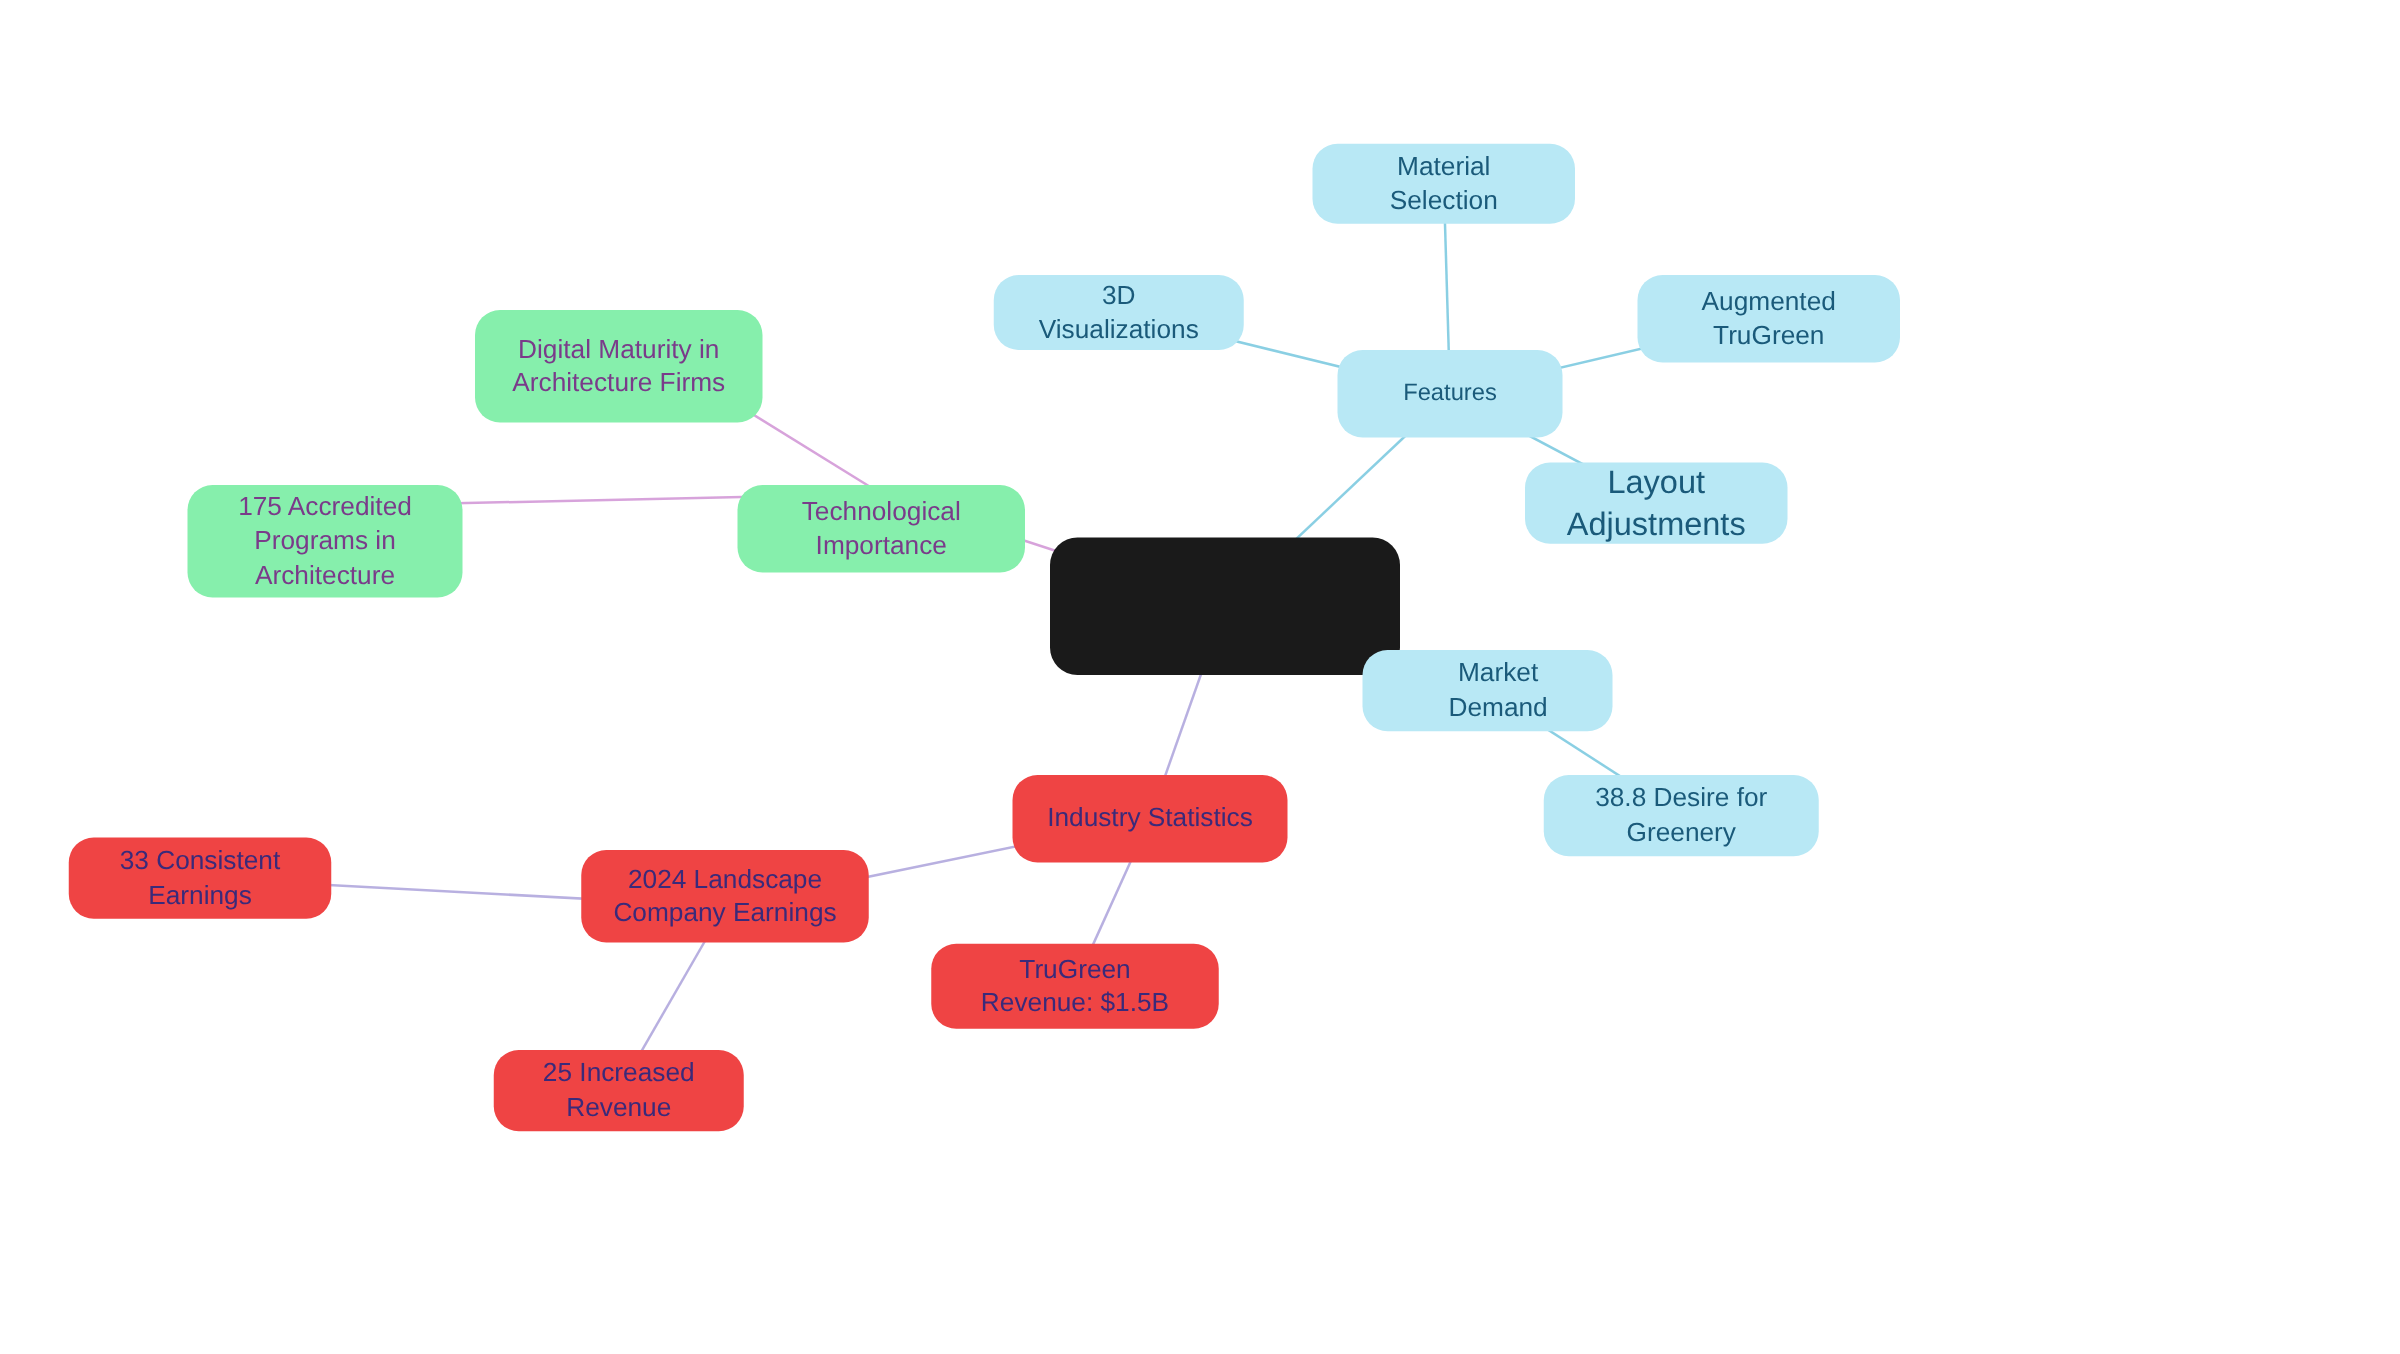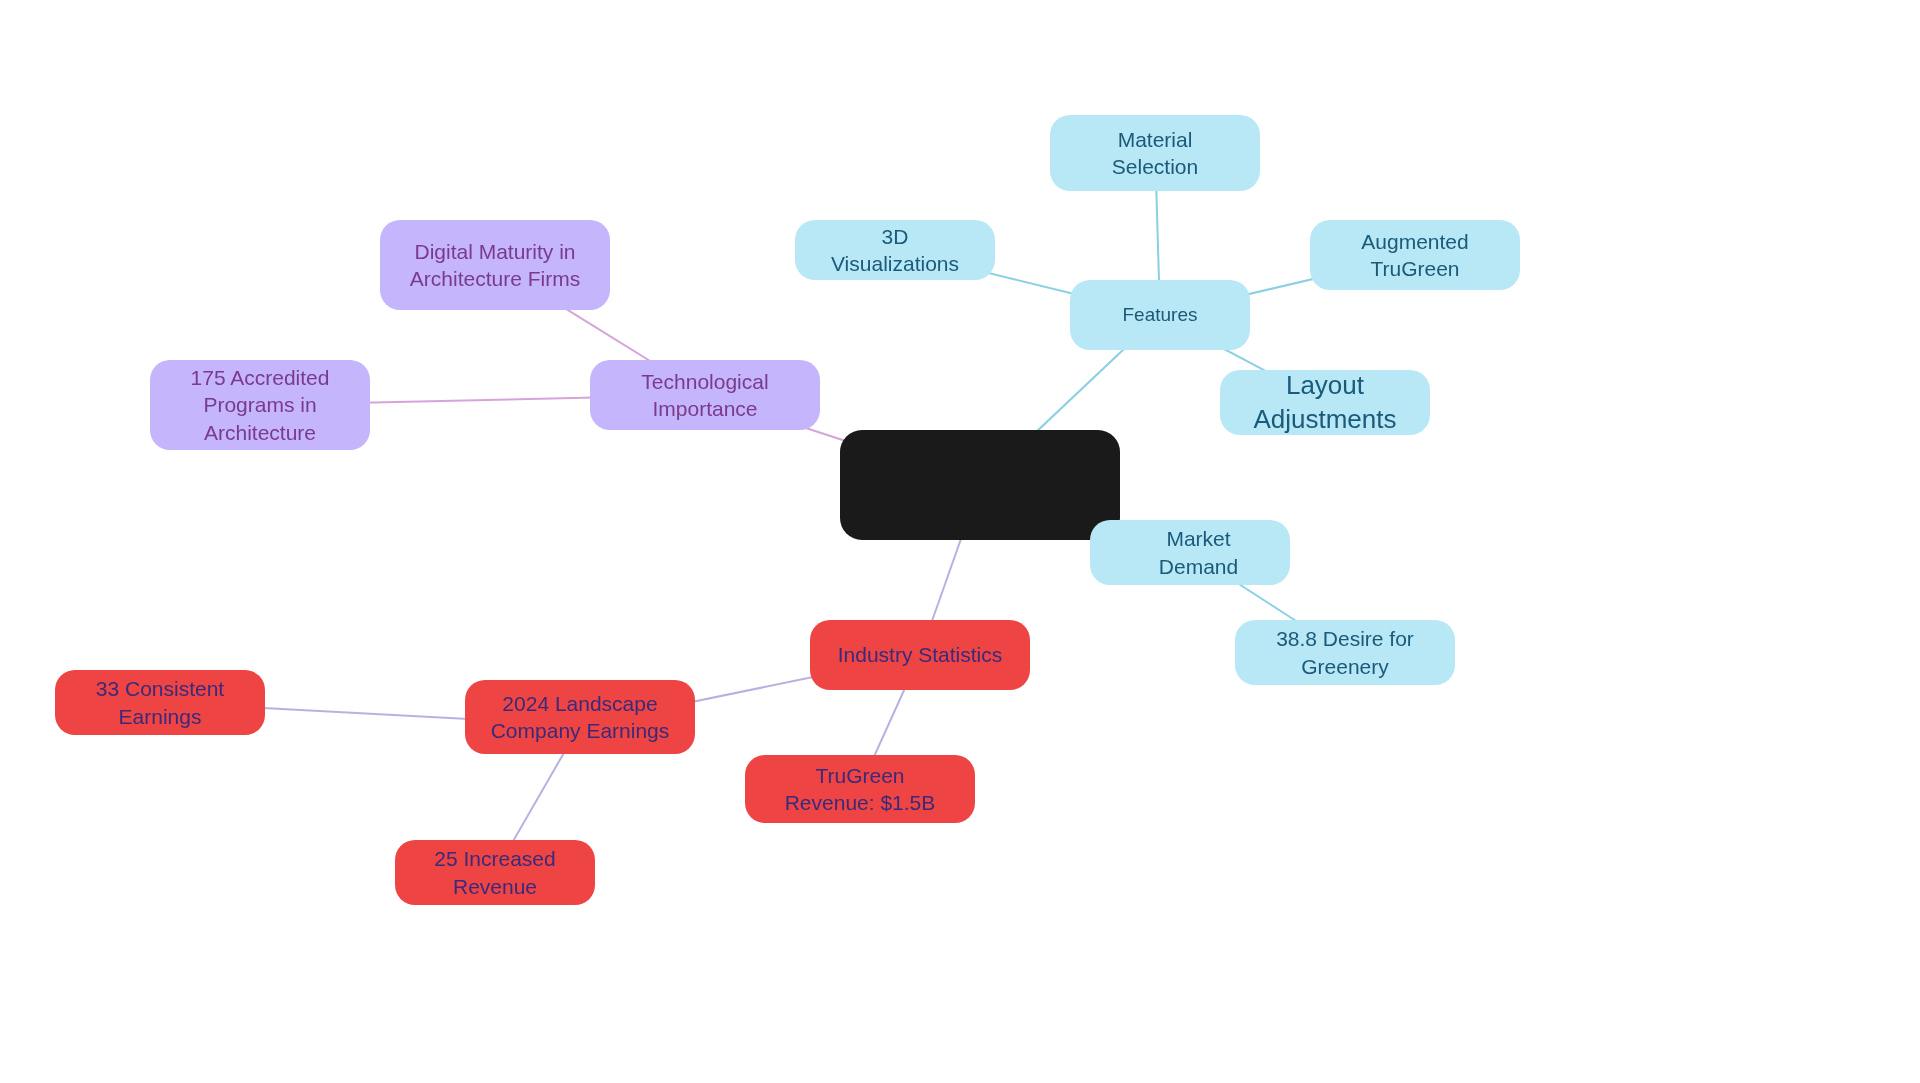--- a/index.html
+++ b/index.html
@@ -27,23 +27,24 @@
     .node-center {
       background: #1a1a1a;
       color: #ffffff;
       font-size: 24px;
       font-weight: 600;
       border-radius: 22px;
       width: 280px;
       height: 110px;
     }
     .node-pink {
-      background: #c4b5fd;
+      background: #86efac;
       color: #7a3b8a;
       border: none;
+      margin-top: 28px;
     }
     .node-blue {
       background: #b8e8f5;
       color: #1a5a7a;
       border: none;
     }
     .node-purple {
       background: #ef4444;
       color: #3a2a7a;
       border: none;
@@ -76,21 +77,21 @@
     <line x1="980" y1="485" x2="1190" y2="552.5" stroke="#5abcd8" stroke-width="2" opacity="0.7"></line>
     <line x1="1190" y1="552.5" x2="1345" y2="652.5" stroke="#5abcd8" stroke-width="2" opacity="0.7"></line>
   </svg>
 
 <div class="node node-center" id="node-center" style="left: 840px; top: 430px; width: 280px; height: 110px;"></div>
 
 <div class="node node-pink" style="left: 590px; top: 360px; width: 230px; height: 70px; font-size: 21px;">Technological Importance</div>
 <div class="node node-pink" style="left: 380px; top: 220px; width: 230px; height: 90px; font-size: 21px;">Digital Maturity in Architecture Firms</div>
 <div class="node node-pink" style="left: 150px; top: 360px; width: 220px; height: 90px; font-size: 21px;">175 Accredited Programs in Architecture</div>
 <div class="node node-blue" style="left: 1070px; top: 280px; width: 180px; height: 70px; font-size: 19px;">Features</div>
-<div class="node node-blue" style="left: 1050px; top: 115px; width: 210px; height: 76px; font-size: 21px;">Material Selection</div>
+<div class="node node-blue" style="left: 1050px; top: 115px; width: 210px; height: 64px; font-size: 21px;">Material Selection</div>
 <div class="node node-blue" style="left: 795px; top: 220px; width: 200px; height: 60px; font-size: 21px;">3D Visualizations</div>
 <div class="node node-blue" style="left: 1310px; top: 220px; width: 210px; height: 70px; font-size: 21px;">Augmented TruGreen</div>
 <div class="node node-blue" style="left: 1220px; top: 370px; width: 210px; height: 65px; font-size: 26px;">Layout Adjustments</div>
 <div class="node node-purple" style="left: 810px; top: 620px; width: 220px; height: 70px; font-size: 21px;">Industry Statistics</div>
 <div class="node node-purple" style="left: 465px; top: 680px; width: 230px; height: 74px; font-size: 21px;">2024 Landscape Company Earnings</div>
 <div class="node node-purple" style="left: 55px; top: 670px; width: 210px; height: 65px; font-size: 21px;">33 Consistent Earnings</div>
 <div class="node node-purple" style="left: 395px; top: 840px; width: 200px; height: 65px; font-size: 21px;">25 Increased Revenue</div>
 <div class="node node-purple" style="left: 745px; top: 755px; width: 230px; height: 68px; font-size: 21px;">TruGreen Revenue: $1.5B</div>
 <div class="node node-blue" style="left: 1090px; top: 520px; width: 200px; height: 65px; font-size: 21px; padding-left: 41px;">Market Demand</div>
 <div class="node node-blue" style="left: 1235px; top: 620px; width: 220px; height: 65px; font-size: 21px;">38.8 Desire for Greenery</div>

